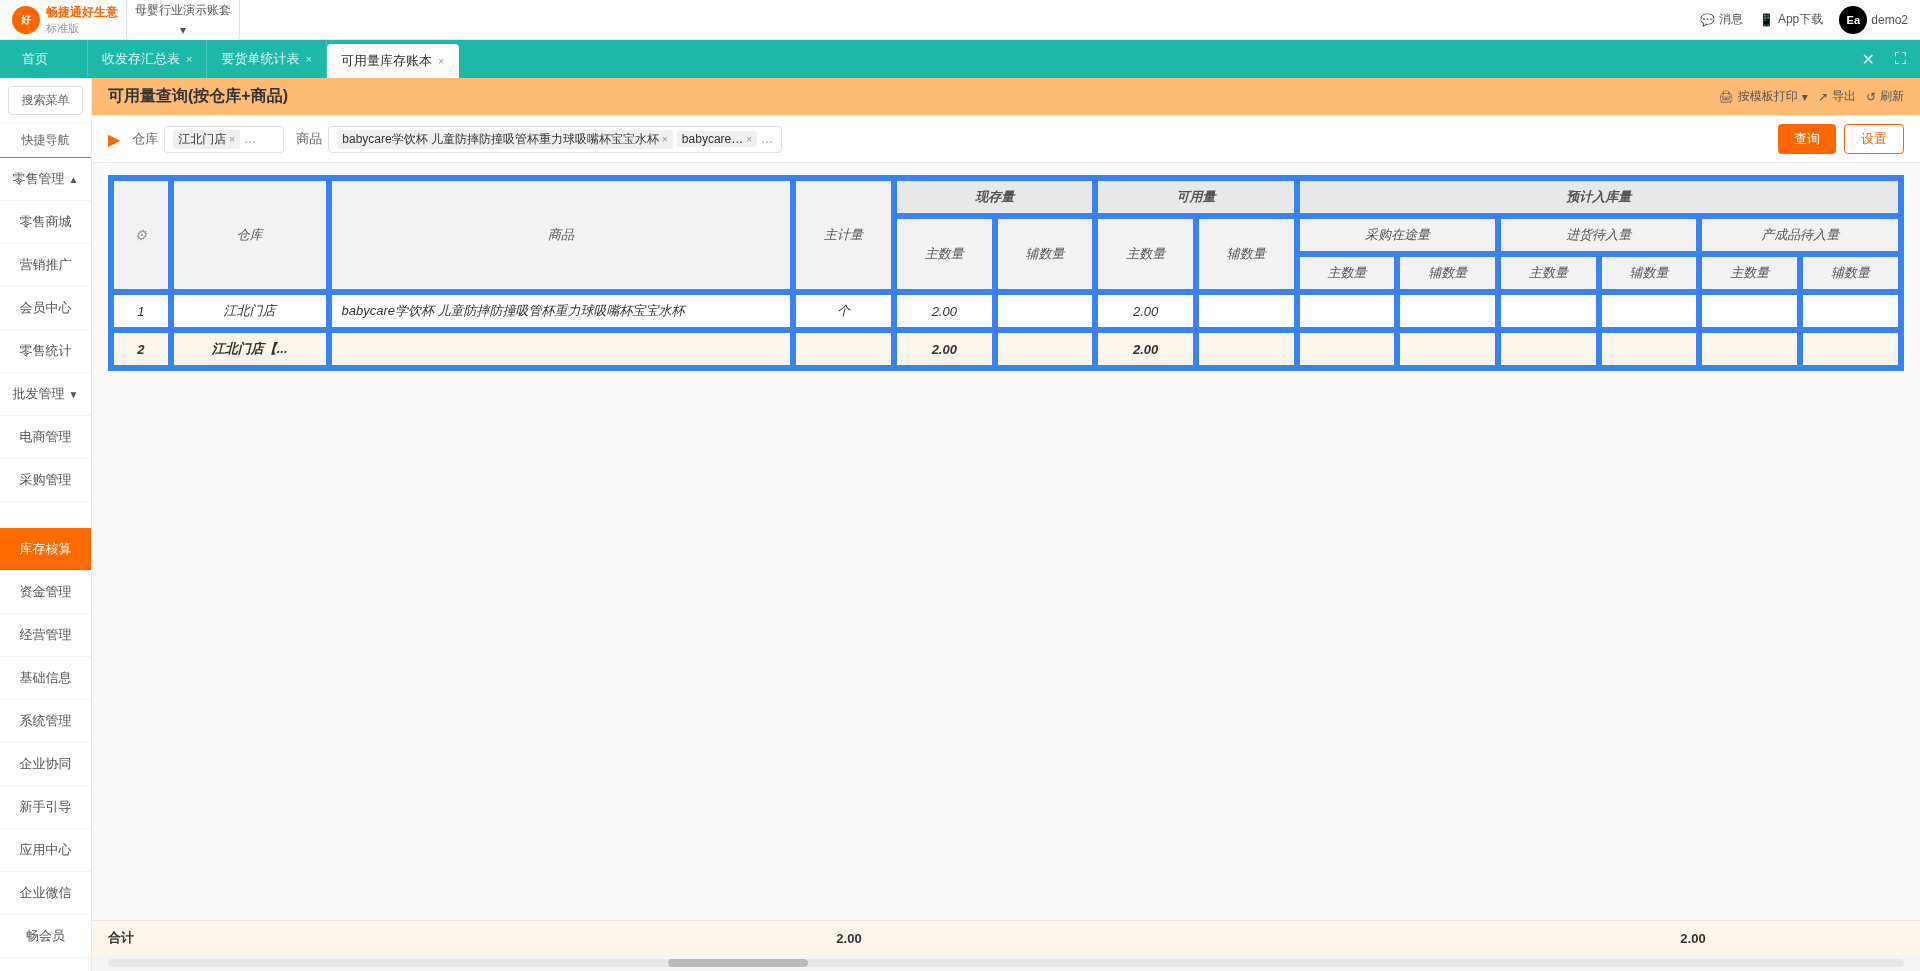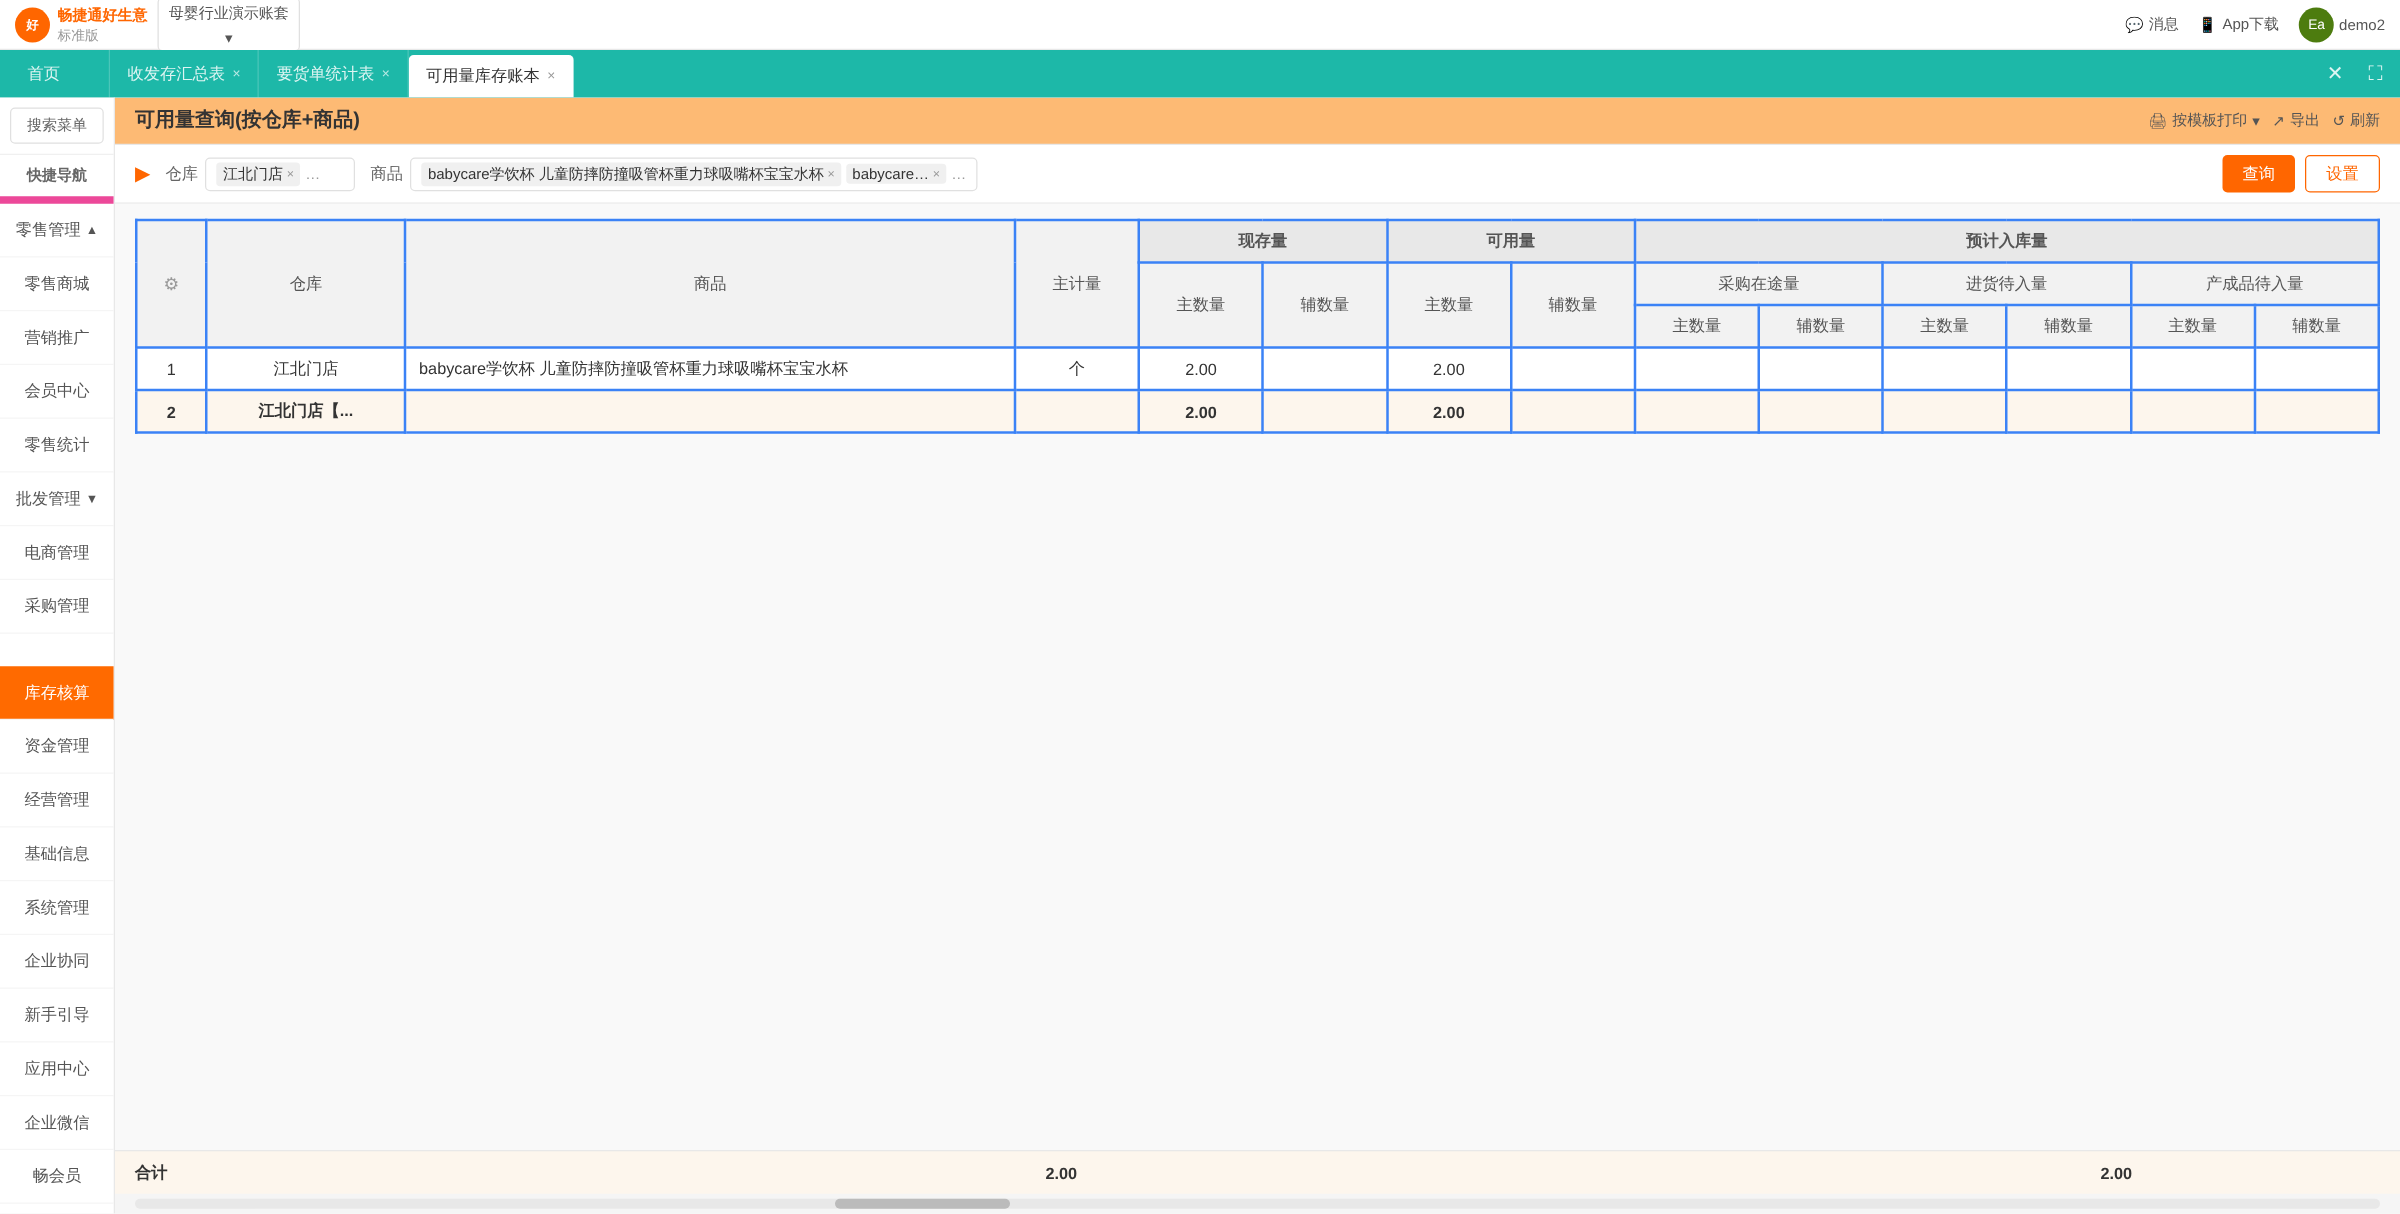--- a/index.html
+++ b/index.html
@@ -20,21 +20,21 @@
     .logo-area { display: flex; align-items: center; gap: 6px; }
     .logo-icon { width: 28px; height: 28px; background: #ff6600; border-radius: 50%; display: flex; align-items: center; justify-content: center; color: white; font-size: 10px; font-weight: bold; }
     .industry-selector {
       display: flex; align-items: center; gap: 4px;
       border: 1px solid #e0e0e0; border-radius: 4px;
       padding: 3px 8px; background: #fff; cursor: pointer;
       font-size: 12px; color: #555; flex-direction: column;
     }
     .top-bar-right { display: flex; align-items: center; gap: 16px; }
     .top-bar-action { display: flex; align-items: center; gap: 4px; font-size: 12px; color: #555; cursor: pointer; }
-    .avatar { width: 28px; height: 28px; border-radius: 50%; background: #4d7c0f; display: flex; align-items: center; justify-content: center; color: white; font-size: 11px; font-weight: normal; }
+    .avatar { width: 28px; height: 28px; border-radius: 50%; background: #000000; display: flex; align-items: center; justify-content: center; color: white; font-size: 11px; font-weight: bold; }
 
     
     .tab-bar {
       height: 38px;
       background: #1db8a8;
       display: flex;
       align-items: stretch;
       flex-shrink: 0;
       padding: 0 8px;
     }
@@ -62,22 +62,22 @@
       flex-direction: column;
       flex-shrink: 0;
       overflow-y: auto;
     }
     .sidebar-search { padding: 8px; border-bottom: 1px solid #f0f0f0; }
     .sidebar-search-btn {
       width: 100%; background: none; border: 1px solid #e0e0e0; border-radius: 4px;
       padding: 5px 6px; font-size: 12px; color: #666; cursor: pointer; text-align: center;
     }
     .sidebar-nav-btn {
-      padding: 8px; border-bottom: 6px solid #ec4899; text-align: center;
-      font-size: 12px; color: #666; cursor: pointer; font-weight: bold;
+      padding: 8px; border-bottom: 1px solid #ec4899; text-align: center;
+      font-size: 12px; color: #666; cursor: pointer;
     }
     .sidebar-item {
       padding: 12px 8px; text-align: center; font-size: 13px; color: #555;
       cursor: pointer; border-bottom: 1px solid #f5f5f5; transition: background 0.2s;
       display: flex; flex-direction: column; align-items: center; gap: 2px;
     }
     .sidebar-item.active { background: #ff6a00; color: #fff; margin-top: 26px; }
     .sidebar-item.has-arrow { flex-direction: row; justify-content: center; gap: 4px; }
     .sidebar-arrow { font-size: 10px; }
 
@@ -110,21 +110,21 @@
     .filter-tag { display: flex; align-items: center; gap: 3px; background: #f0f0f0; border-radius: 3px; padding: 1px 5px; font-size: 12px; }
     .filter-tag-close { cursor: pointer; color: #999; font-size: 10px; }
     .filter-more { color: #999; font-size: 12px; cursor: pointer; }
     .filter-actions { margin-left: auto; display: flex; gap: 8px; }
     .btn-query { background: #ff6600; color: #fff; border: none; border-radius: 4px; padding: 5px 16px; font-size: 13px; cursor: pointer; }
     .btn-settings { background: none; color: #ff6600; border: 1px solid #ff6600; border-radius: 4px; padding: 5px 16px; font-size: 13px; cursor: pointer; }
 
     
     .table-container { flex: 1; overflow: auto; padding: 0 16px 0 16px; background: #f9f9f9; }
     .data-table { width: 100%; border-collapse: collapse; background: #fff; margin-top: 12px; font-size: 13px; }
-    .data-table th, .data-table td { border: 2px solid #3b82f6; padding: 7px 10px; text-align: center; white-space: nowrap; }
+    .data-table th, .data-table td { border: 6px solid #3b82f6; padding: 7px 10px; text-align: center; white-space: nowrap; font-style: italic; }
     .data-table thead th { background: #f2f2f2; color: #555; font-weight: normal; }
     .data-table thead .th-main { background: #e8e8e8; font-weight: bold; }
     .data-table tbody td.product-name { text-align: left; max-width: 300px; overflow: hidden; text-overflow: ellipsis; }
     .data-table tbody tr.subtotal td { background: #fdf6ed; font-weight: bold; }
     .settings-icon { color: #999; font-size: 14px; cursor: pointer; }
 
     
     .footer-total {
       background: #fdf6ed; border-top: 1px solid #e8e8e8;
       padding: 8px 16px; flex-shrink: 0; display: flex; align-items: center;

